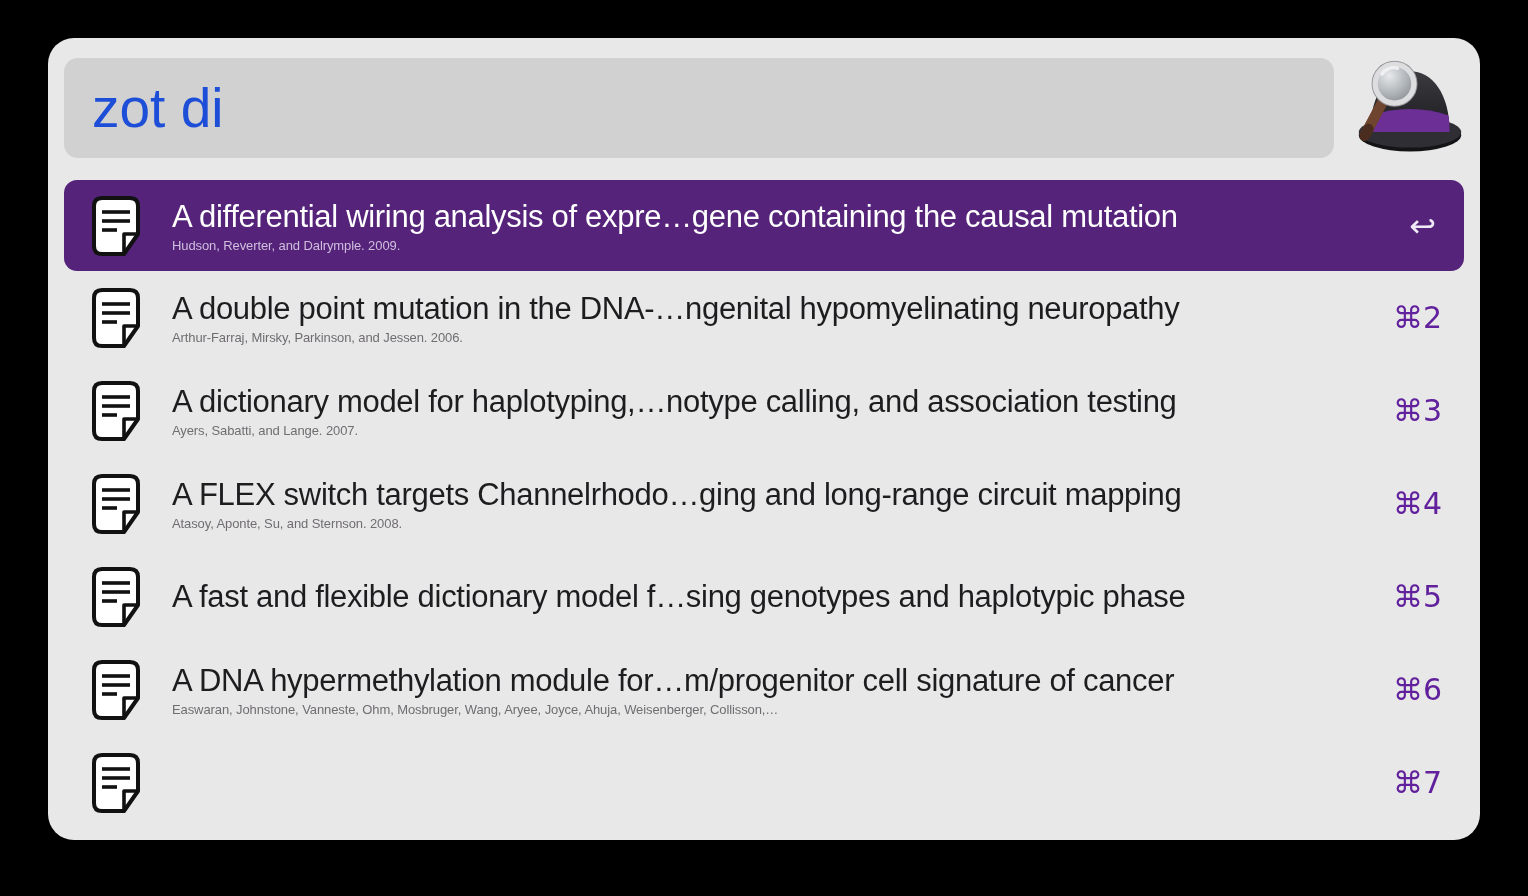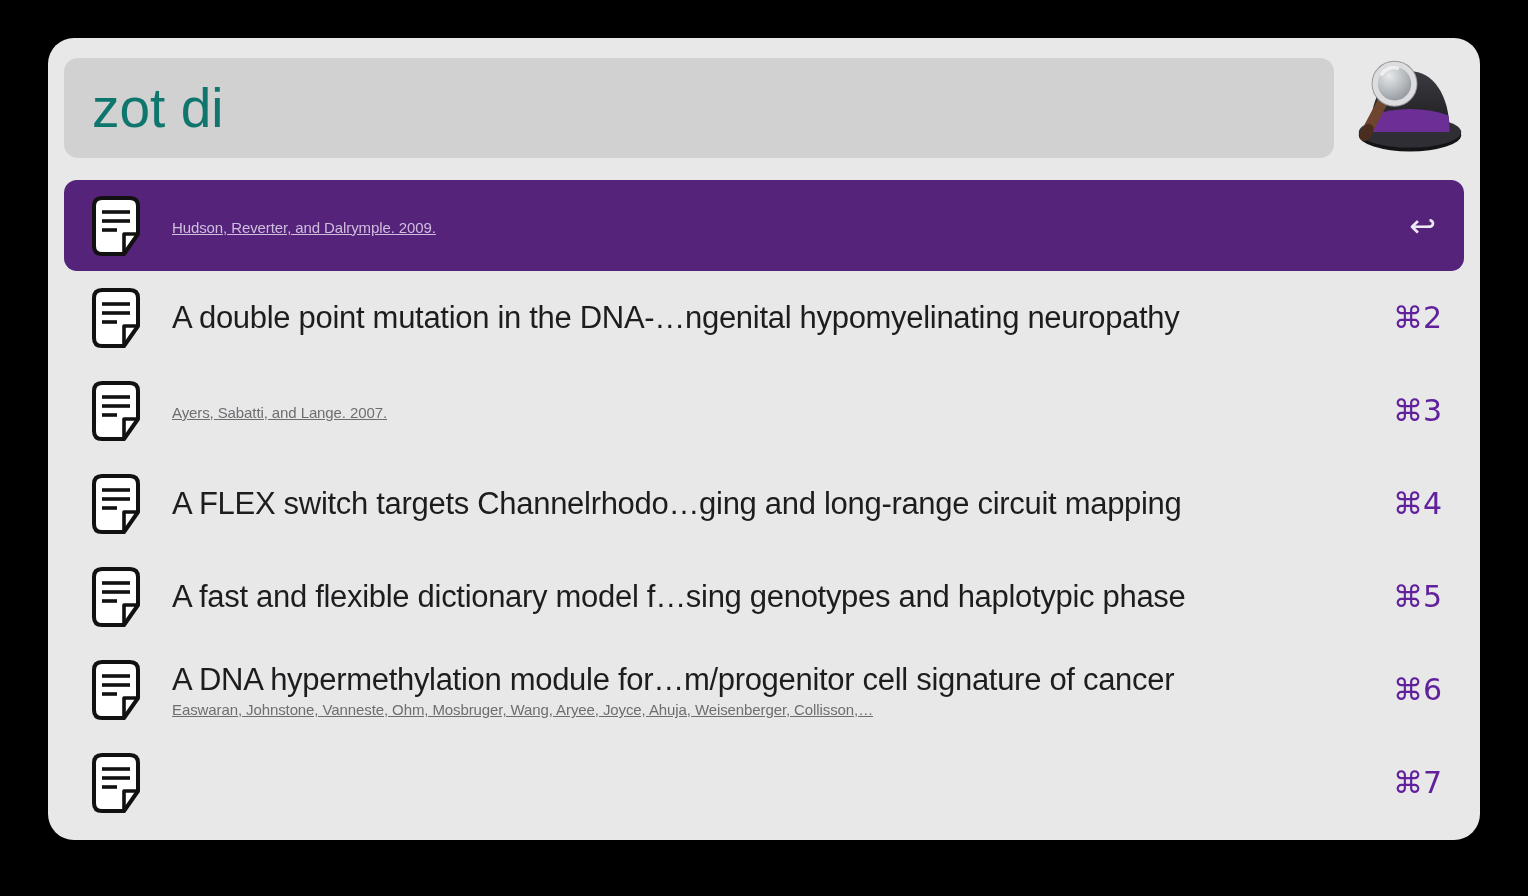--- a/index.html
+++ b/index.html
@@ -13,37 +13,37 @@
     position:absolute;left:48px;top:38px;width:1432px;height:802px;
     background:#e9e8e9;border-radius:26px;
   }
   .searchbar{
     position:absolute;left:16px;top:20px;width:1270px;height:100px;
     background:#d2d1d2;border-radius:14px;display:flex;align-items:center;
   }
   .search-input{
     width:100%;height:100%;background:transparent;border:none;outline:none;
     font-family:"Liberation Sans","DejaVu Sans",sans-serif;
-    font-size:55px;color:#0f766e;padding:0 28px;letter-spacing:0;
+    font-size:55px;color:#1d4ed8;padding:0 28px;letter-spacing:0;
   }
   .hat{position:absolute;right:12px;top:14px;width:116px;height:108px;}
   .results{position:absolute;left:16px;top:142px;width:1400px;}
   .row{
     height:93px;display:flex;align-items:center;border-radius:13px;
   }
   .row.selected{background:#55237a;height:91px;}
   .doc-icon{flex:0 0 52px;width:52px;height:64px;margin:0 30px 0 26px;}
   .texts{display:flex;flex-direction:column;justify-content:center;min-width:0;flex:1;}
   .title{
     font-size:31px;color:#1d1d1f;letter-spacing:-0.3px;line-height:1.2;
     white-space:nowrap;overflow:hidden;
   }
   .subtitle{
-    font-size:15px;color:#6f6d70;margin-top:3px;letter-spacing:-0.1px;
-    white-space:nowrap;overflow:hidden;text-decoration:underline;
+    font-size:13px;color:#6f6d70;margin-top:3px;letter-spacing:-0.1px;
+    white-space:nowrap;overflow:hidden;
   }
   .selected .title{color:#ffffff;}
   .selected .subtitle{color:#cfbede;}
   .shortcut{
     flex:0 0 auto;margin-left:auto;padding:0 22px 0 12px;
     font-family:"DejaVu Sans",sans-serif;
     font-size:30px;color:#61219c;font-weight:400;
   }
   .selected .shortcut{color:#efe9f5;font-size:32px;padding-right:28px;}
 </style>
@@ -98,51 +98,55 @@
     </svg>
   </div>
 
   <div class="results">
 
     <div class="row selected">
       <svg class="doc-icon">
           <use href="#doc"></use>
         </svg>
       <div class="texts">
+        <div class="title">A differential wiring analysis of expre…gene containing the causal mutation</div>
         <div class="subtitle">Hudson, Reverter, and Dalrymple. 2009.</div>
       </div>
       <div class="shortcut">↩</div>
     </div>
 
     <div class="row">
       <svg class="doc-icon">
           <use href="#doc"></use>
         </svg>
       <div class="texts">
         <div class="title">A double point mutation in the DNA-…ngenital hypomyelinating neuropathy</div>
+        <div class="subtitle">Arthur-Farraj, Mirsky, Parkinson, and Jessen. 2006.</div>
       </div>
       <div class="shortcut">⌘2</div>
     </div>
 
     <div class="row">
       <svg class="doc-icon">
           <use href="#doc"></use>
         </svg>
       <div class="texts">
+        <div class="title">A dictionary model for haplotyping,…notype calling, and association testing</div>
         <div class="subtitle">Ayers, Sabatti, and Lange. 2007.</div>
       </div>
       <div class="shortcut">⌘3</div>
     </div>
 
     <div class="row">
       <svg class="doc-icon">
           <use href="#doc"></use>
         </svg>
       <div class="texts">
         <div class="title">A FLEX switch targets Channelrhodo…ging and long-range circuit mapping</div>
+        <div class="subtitle">Atasoy, Aponte, Su, and Sternson. 2008.</div>
       </div>
       <div class="shortcut">⌘4</div>
     </div>
 
     <div class="row">
       <svg class="doc-icon">
           <use href="#doc"></use>
         </svg>
       <div class="texts">
         <div class="title">A fast and flexible dictionary model f…sing genotypes and haplotypic phase</div>

